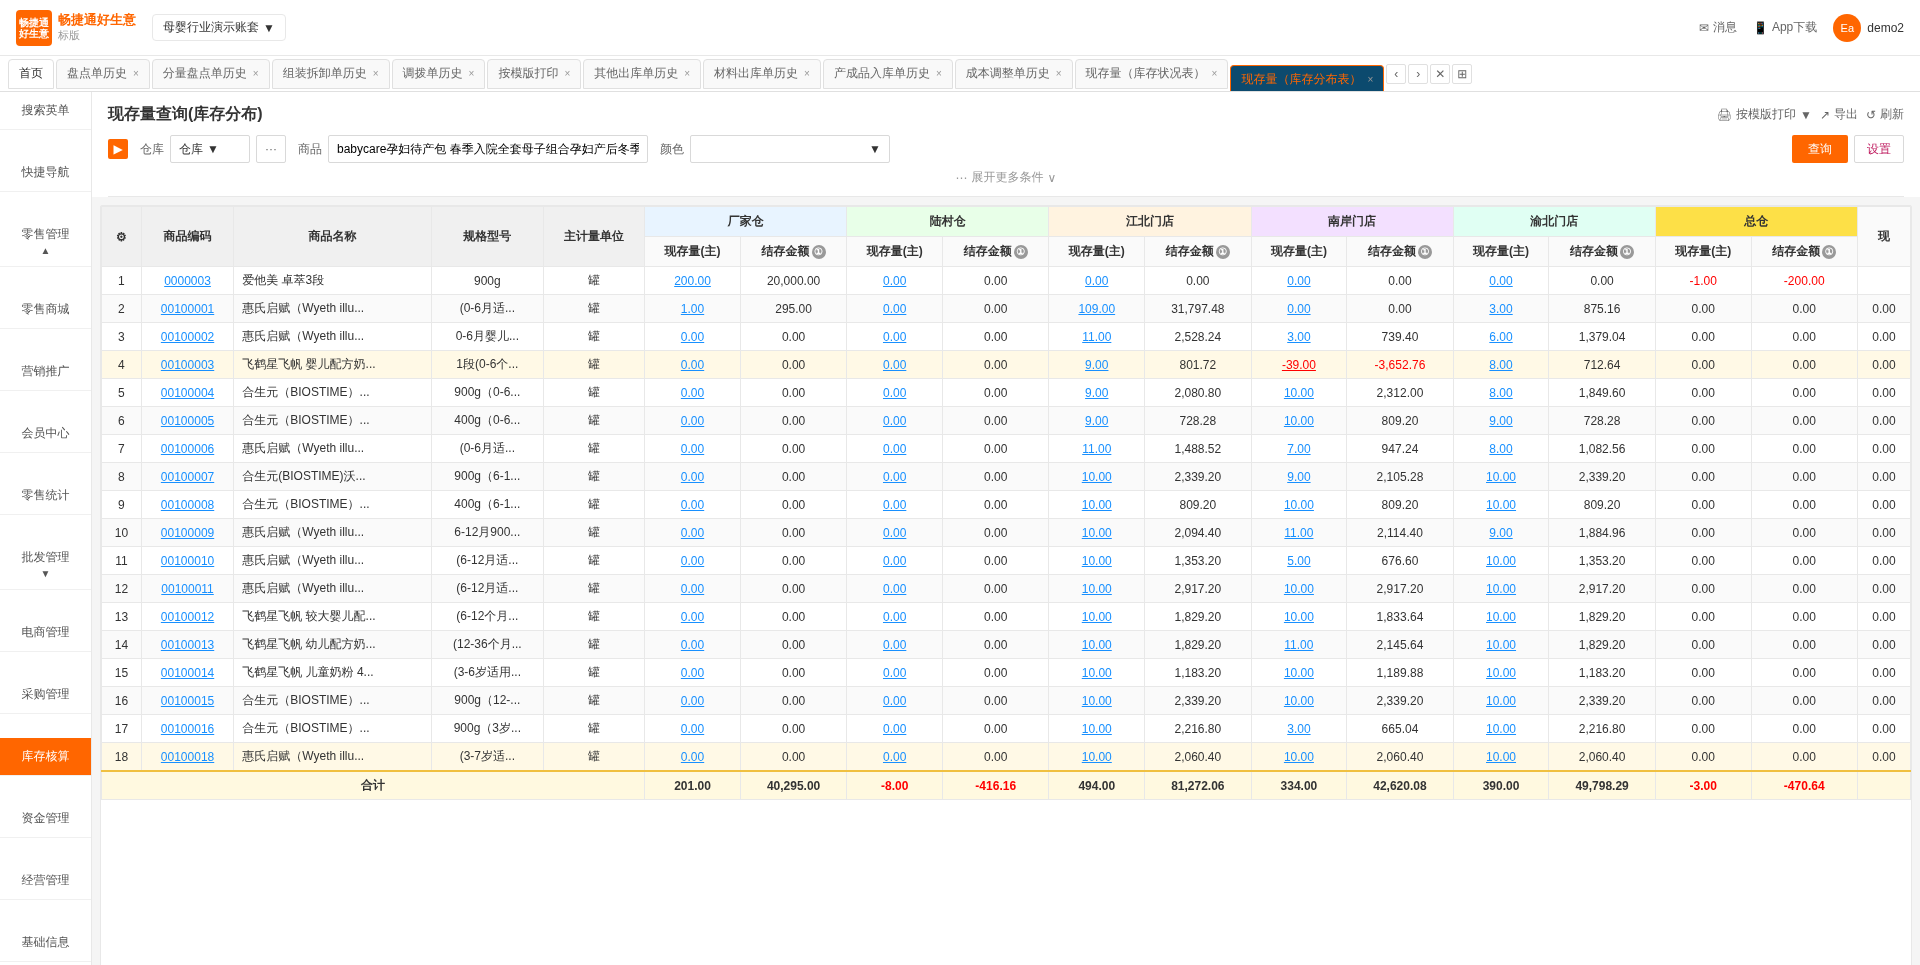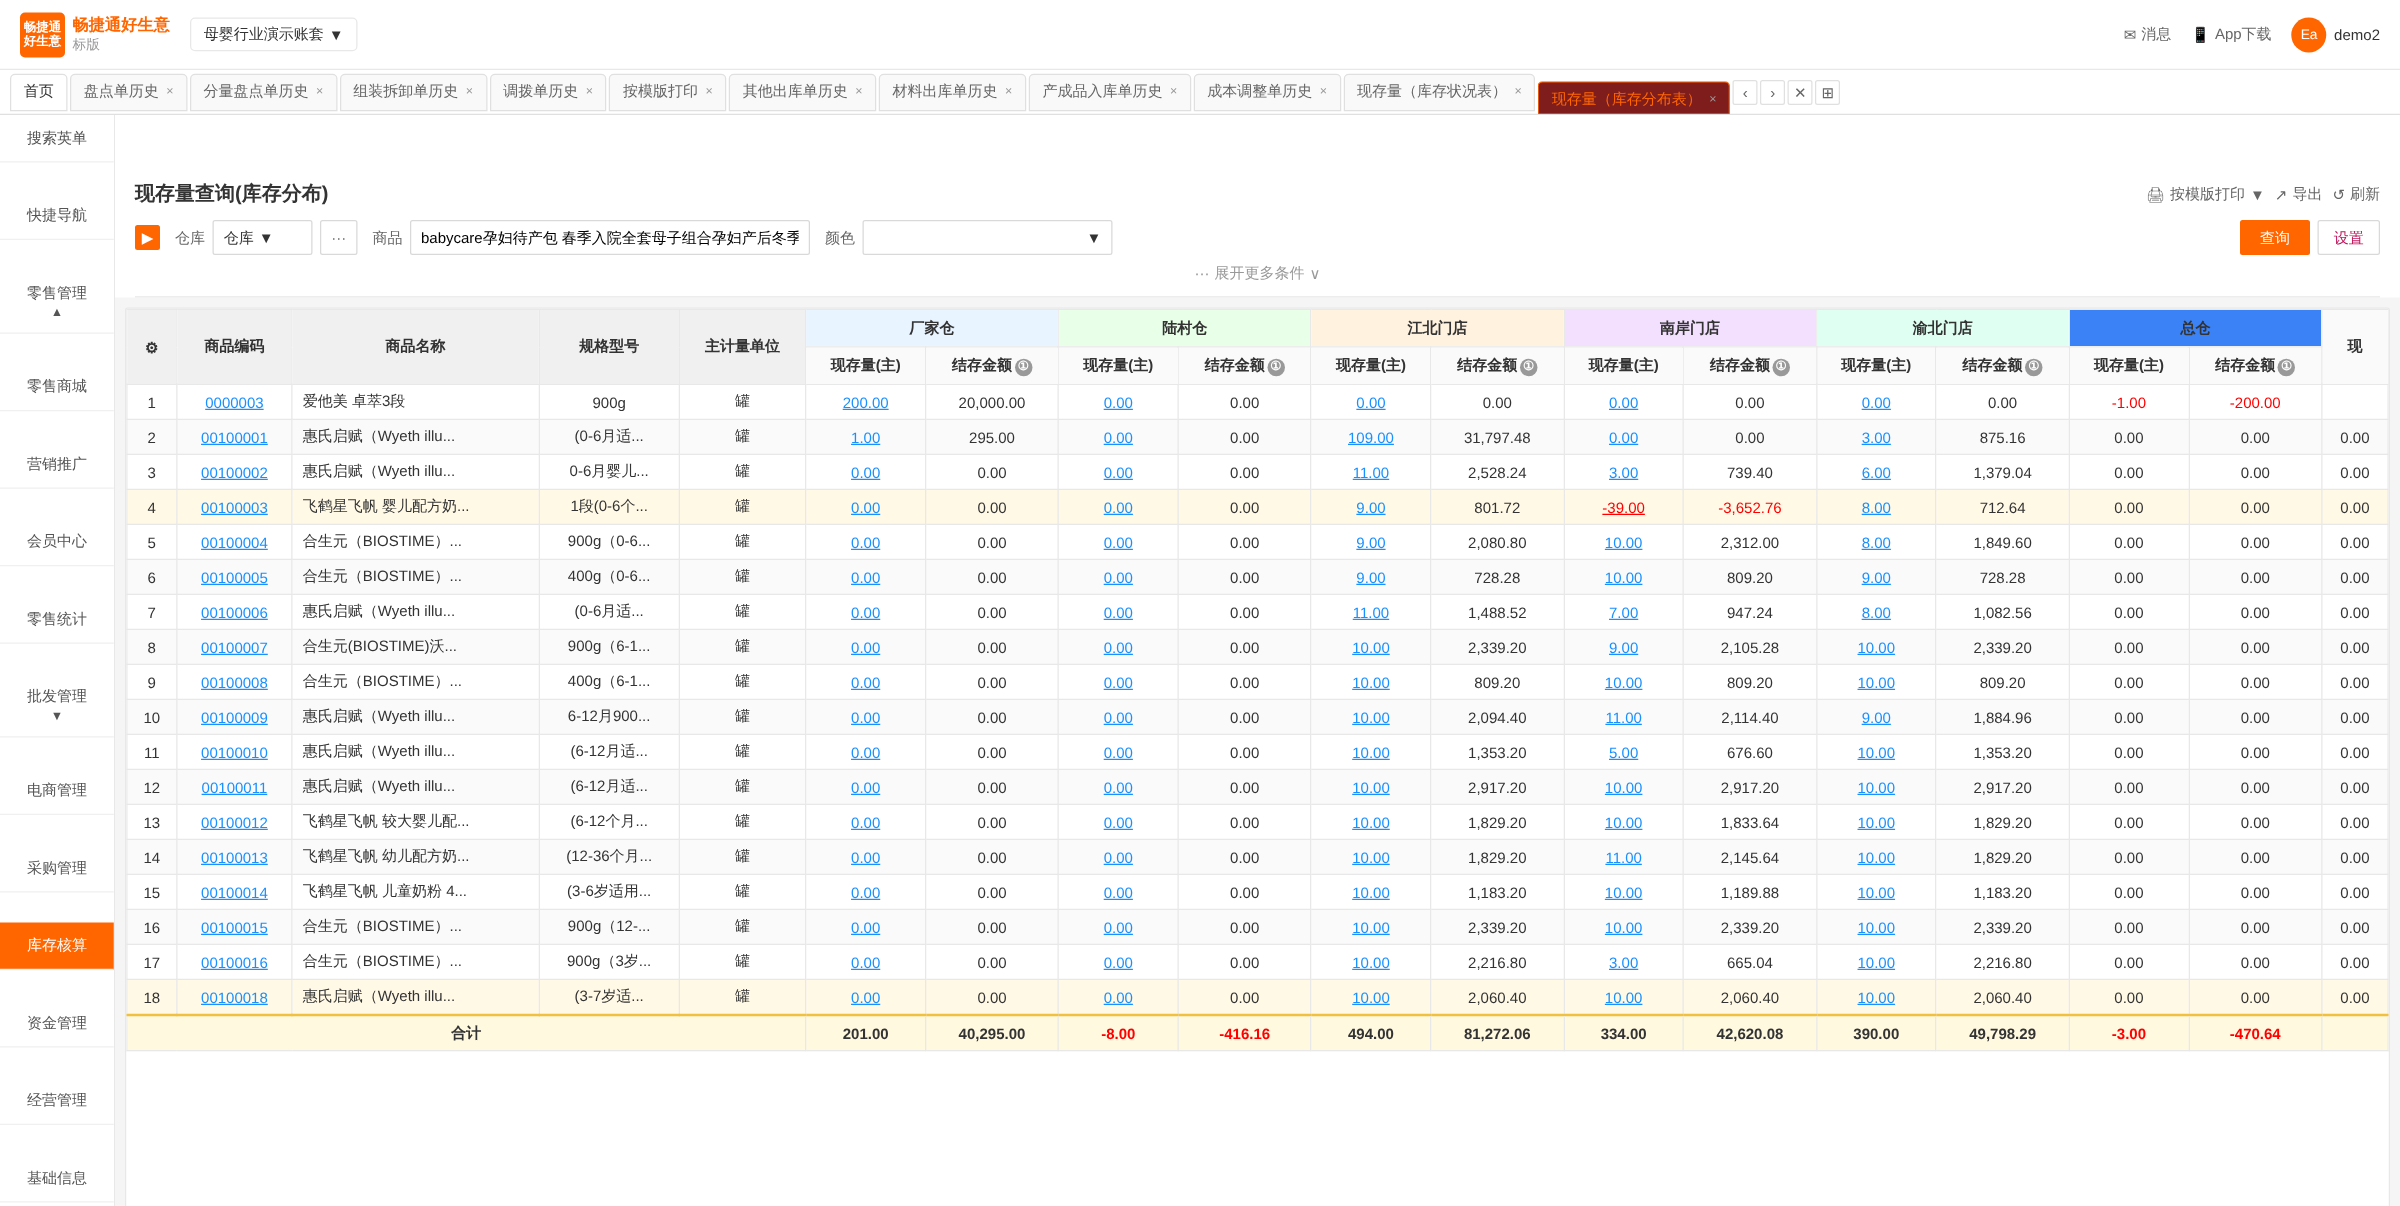--- a/index.html
+++ b/index.html
@@ -11,39 +11,39 @@
     .logo-area { display: flex; align-items: center; gap: 6px; }
     .logo-text { font-size: 13px; color: #f60; font-weight: bold; line-height: 1.2; }
     .logo-sub { font-size: 11px; color: #999; }
     .top-bar-right { display: flex; align-items: center; gap: 16px; }
     .top-bar-icon { display: flex; align-items: center; gap: 4px; color: #666; font-size: 12px; cursor: pointer; }
     .user-avatar { width: 28px; height: 28px; border-radius: 50%; background: #f60; display: flex; align-items: center; justify-content: center; color: #fff; font-size: 11px; }
     
     
     .tab-bar { height: 36px; background: #fff; display: flex; align-items: center; border-bottom: 1px solid #e0e0e0; padding: 0 8px; gap: 2px; overflow: hidden; }
     .tab { height: 30px; display: flex; align-items: center; gap: 4px; padding: 0 10px; border-radius: 4px 4px 0 0; font-size: 12px; cursor: pointer; white-space: nowrap; border: 1px solid #e0e0e0; background: #f9f9f9; color: #666; }
-    .tab.active { background: #7f1d1d; color: #f60; border-color: #f60; border-bottom: 1px solid #fff; margin-top: 12px; }
+    .tab.active { background: #0c4a6e; color: #f60; border-color: #f60; border-bottom: 1px solid #fff; margin-top: 12px; }
     .tab.home { background: #fff; color: #333; }
     .tab-close { font-size: 10px; color: #999; margin-left: 2px; }
     .tab-nav-btn { width: 20px; height: 20px; display: flex; align-items: center; justify-content: center; cursor: pointer; color: #666; font-size: 12px; border: 1px solid #e0e0e0; border-radius: 2px; background: #fff; flex-shrink: 0; }
     
     
     .main-layout { display: flex; height: calc(965px - 46px - 36px); }
     
     
     .sidebar { width: 92px; background: #fff; border-right: 1px solid #e8e8e8; display: flex; flex-direction: column; flex-shrink: 0; overflow-y: auto; gap: 24px; }
     .sidebar-item { padding: 10px 6px; text-align: center; cursor: pointer; font-size: 12px; color: #555; border-bottom: 1px solid #f0f0f0; display: flex; flex-direction: column; align-items: center; gap: 2px; }
     .sidebar-item.active { color: #fff; background: #f60; }
     
     
     .content { flex: 1; display: flex; flex-direction: column; overflow: hidden; background: #f5f5f5; }
     
     
     .page-header { background: #fff; padding: 12px 16px 0; }
-    .page-title-row { display: flex; align-items: center; justify-content: space-between; margin-bottom: 10px; margin-top: 41px; }
+    .page-title-row { display: flex; align-items: center; justify-content: space-between; margin-bottom: 10px; }
     .page-title { font-size: 16px; font-weight: bold; color: #333; }
     .header-actions { display: flex; align-items: center; gap: 8px; }
     .header-btn { display: flex; align-items: center; gap: 4px; font-size: 12px; color: #666; cursor: pointer; }
     
     
     .search-bar { background: #fff; padding: 10px 16px; border-bottom: 1px solid #e8e8e8; }
     .search-row { display: flex; align-items: center; gap: 12px; flex-wrap: wrap; }
     .search-item { display: flex; align-items: center; gap: 6px; }
     .search-label { font-size: 12px; color: #666; white-space: nowrap; }
     .search-input { height: 28px; border: 1px solid #d9d9d9; border-radius: 2px; padding: 0 8px; font-size: 12px; min-width: 80px; outline: none; }
@@ -303,21 +303,21 @@
             </th>
             <th rowspan="2">商品编码</th>
             <th rowspan="2">商品名称</th>
             <th rowspan="2">规格型号</th>
             <th rowspan="2">主计量单位</th>
             <th colspan="2" style="background:#e8f4ff;">厂家仓</th>
             <th colspan="2" style="background:#e8ffe8;">陆村仓</th>
             <th colspan="2" style="background:#fff3e0;">江北门店</th>
             <th colspan="2" style="background:#f3e0ff;">南岸门店</th>
             <th colspan="2" style="background:#e0fff3;">渝北门店</th>
-            <th colspan="2" style="background:#3b82f6;">总仓</th>
+            <th colspan="2" style="background:#fde047;">总仓</th>
             <th rowspan="2" style="background:#fafafa;">现</th>
           </tr>
           <tr>
             <th>现存量(主)</th>
             <th>结存金额<span class="info-icon">①</span></th>
             <th>现存量(主)</th>
             <th>结存金额<span class="info-icon">①</span></th>
             <th>现存量(主)</th>
             <th>结存金额<span class="info-icon">①</span></th>
             <th>现存量(主)</th>

